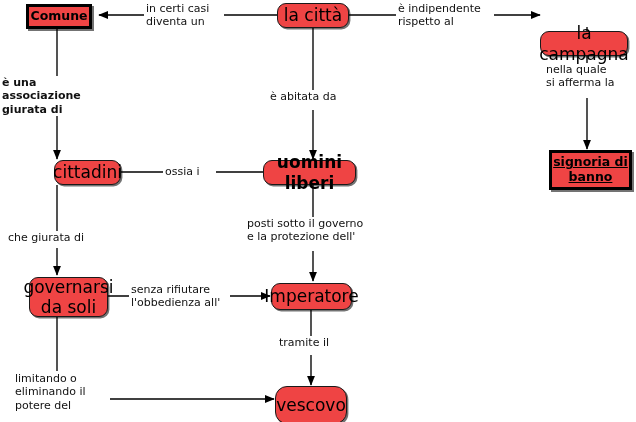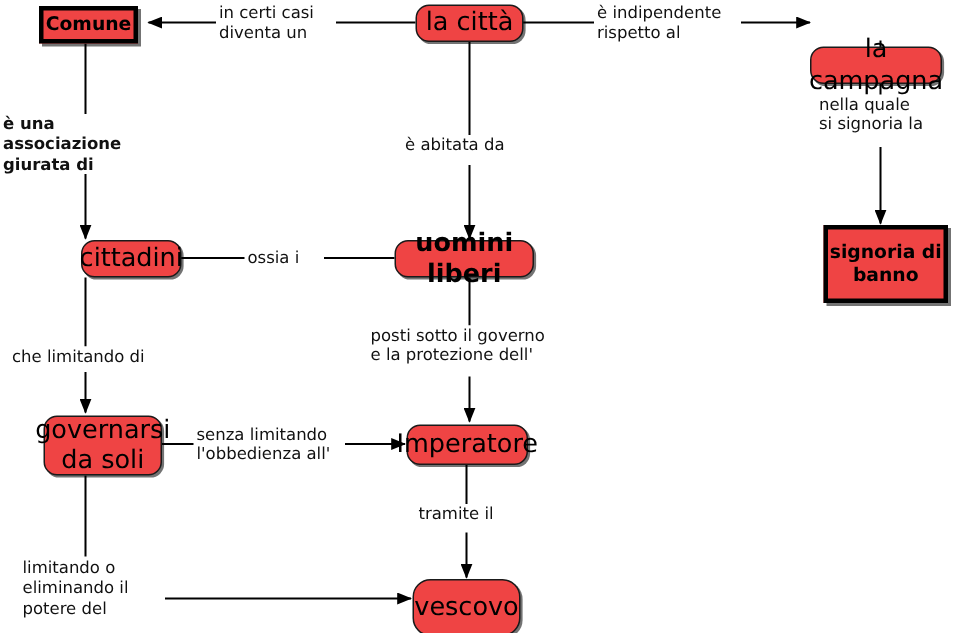--- a/index.html
+++ b/index.html
@@ -97,50 +97,50 @@
     </g>
   </svg>
 
   <div class="elabel" style="left:144px;top:2px;width:80px;">in certi casi
 diventa un</div>
 
   <div class="elabel" style="left:396px;top:2px;width:98px;">è indipendente
 rispetto al</div>
 
   <div class="elabel" style="left:544px;top:63px;width:86px;">nella quale
-si signoria la</div>
+si afferma la</div>
 
   <div class="elabel" style="left:0px;top:76px;width:115px;font-weight:bold;">è una associazione
 giurata di</div>
 
   <div class="elabel" style="left:268px;top:90px;width:90px;">è abitata da</div>
 
   <div class="elabel" style="left:163px;top:165px;width:53px;">ossia i</div>
 
   <div class="elabel" style="left:245px;top:217px;width:137px;">posti sotto il governo
 e la protezione dell'</div>
 
-  <div class="elabel" style="left:6px;top:231px;width:103px;">che limitando di</div>
+  <div class="elabel" style="left:6px;top:231px;width:103px;">che giurata di</div>
 
-  <div class="elabel" style="left:129px;top:283px;width:101px;">senza limitando
+  <div class="elabel" style="left:129px;top:283px;width:101px;">senza rifiutare
 l'obbedienza all'</div>
 
   <div class="elabel" style="left:277px;top:336px;width:68px;">tramite il</div>
 
   <div class="elabel" style="left:13px;top:372px;width:95px;">limitando o
 eliminando il
 potere del</div>
 
   <div class="node boxed" style="left:26px;top:4px;width:66px;height:25px;">Comune</div>
 
   <div class="node rounded" style="left:277px;top:3px;width:72px;height:25px;">la città</div>
 
   <div class="node rounded" style="left:540px;top:3px;width:88px;height:25px;margin-top:28px;">la campagna</div>
 
-  <div class="node boxed" style="left:549px;top:150px;width:83px;height:52px;">signoria di
+  <div class="node boxed" style="left:549px;top:150px;width:83px;height:40px;text-decoration:underline;">signoria di
 banno</div>
 
   <div class="node rounded" style="left:23px;top:160px;width:67px;height:25px;margin-left:31px;">cittadini</div>
 
   <div class="node rounded" style="left:263px;top:160px;width:93px;height:25px;font-weight:bold;">uomini liberi</div>
 
   <div class="node rounded" style="left:29px;top:277px;width:79px;height:40px;">governarsi
 da soli</div>
 
   <div class="node rounded" style="left:271px;top:283px;width:81px;height:27px;">Imperatore</div>

